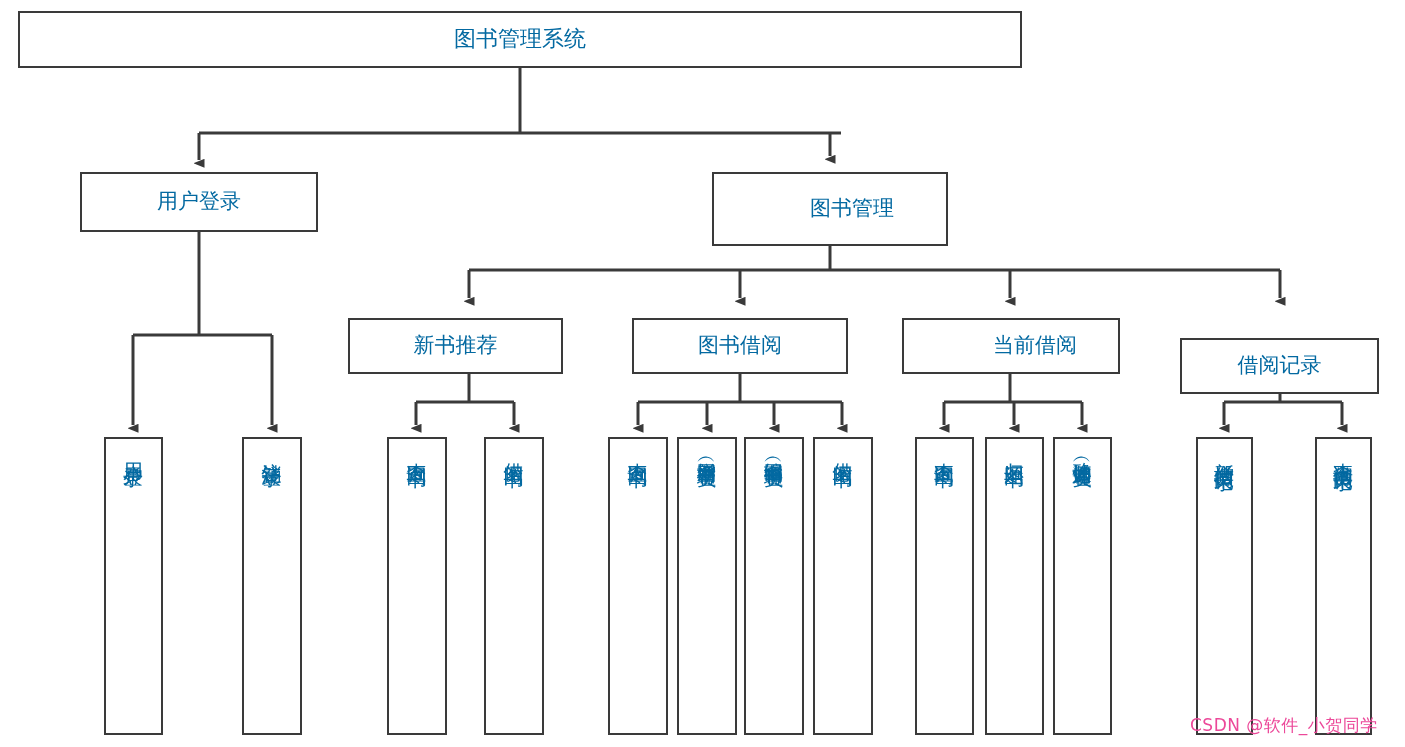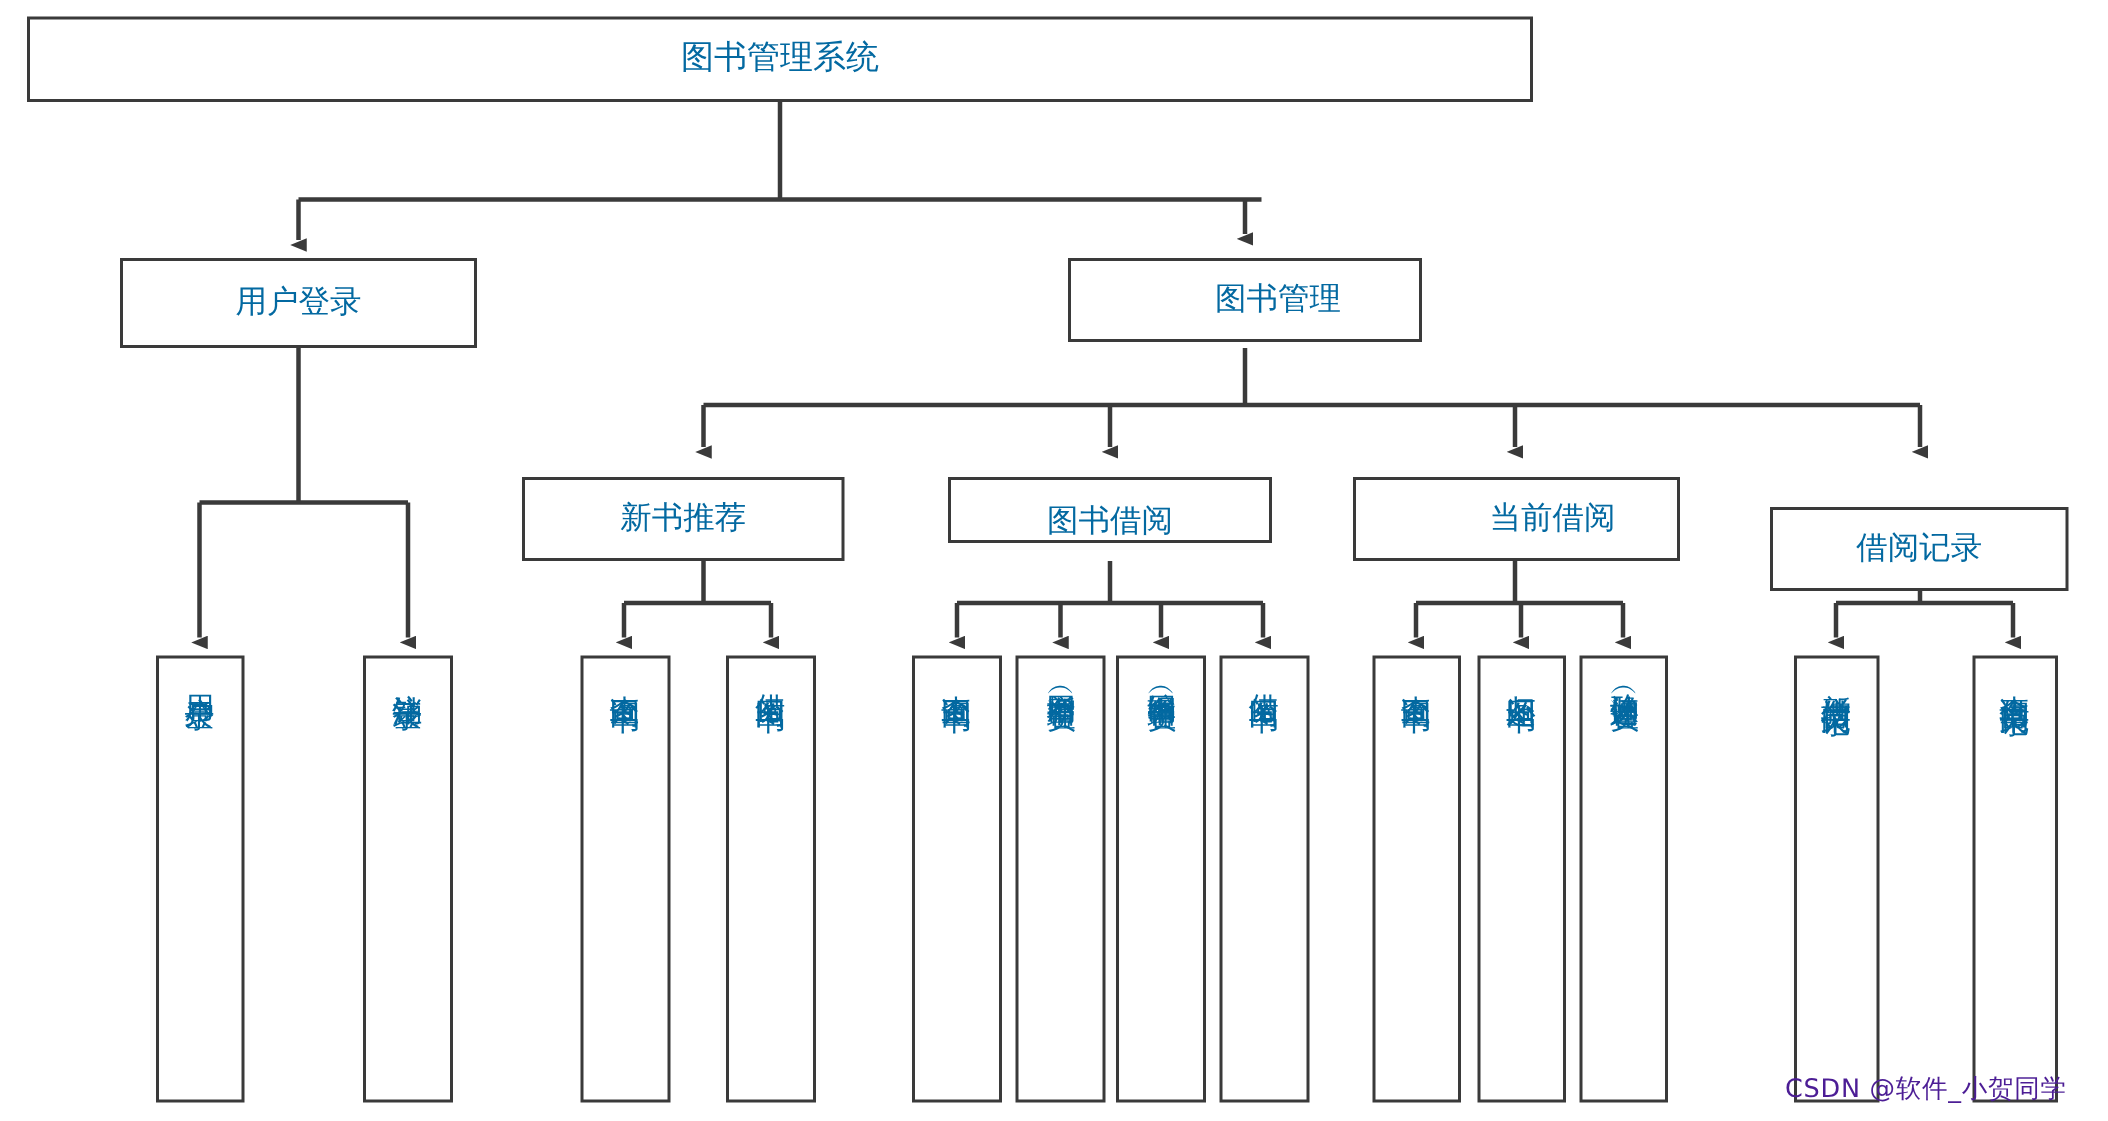--- a/index.html
+++ b/index.html
@@ -60,21 +60,21 @@
     letter-spacing: 2px;
     line-height: 1.0;
     white-space: nowrap;
   }
   .node.vert.tall .lbl {
     font-size: 19px;
     letter-spacing: 1px;
   }
   .watermark {
     position: absolute;
-    color: #4c1d95;
+    color: #ec4899;
     font-size: 17px;
     letter-spacing: 0.5px;
     white-space: nowrap;
     user-select: none;
   }
 </style>
 </head>
 <body>
 
 <div id="canvas">
@@ -129,28 +129,28 @@
     </g>
   </svg>
 
   <div class="node horiz root" style="left:18px; top:11px; width:1004px; height:57px;">
     <span class="lbl">图书管理系统</span>
   </div>
 
   <div class="node horiz" style="left:80px; top:172px; width:238px; height:60px;">
     <span class="lbl">用户登录</span>
   </div>
-  <div class="node horiz" style="left:712px; top:172px; width:236px; height:56px;padding-left:44px;">
+  <div class="node horiz" style="left:712px; top:172px; width:236px; height:74px;padding-left:44px;">
     <span class="lbl">图书管理</span>
   </div>
 
   <div class="node horiz" style="left:348px; top:318px; width:215px; height:56px;">
     <span class="lbl">新书推荐</span>
   </div>
-  <div class="node horiz" style="left:632px; top:318px; width:216px; height:44px;align-items:flex-end;">
+  <div class="node horiz" style="left:632px; top:318px; width:216px; height:56px;">
     <span class="lbl">图书借阅</span>
   </div>
   <div class="node horiz" style="left:902px; top:318px; width:218px; height:56px;padding-left:48px;">
     <span class="lbl">当前借阅</span>
   </div>
   <div class="node horiz" style="left:1180px; top:318px; width:199px; height:56px;margin-top:20px;">
     <span class="lbl">借阅记录</span>
   </div>
 
   <div class="node vert" style="left:104px; top:437px; width:59px; height:298px;">

